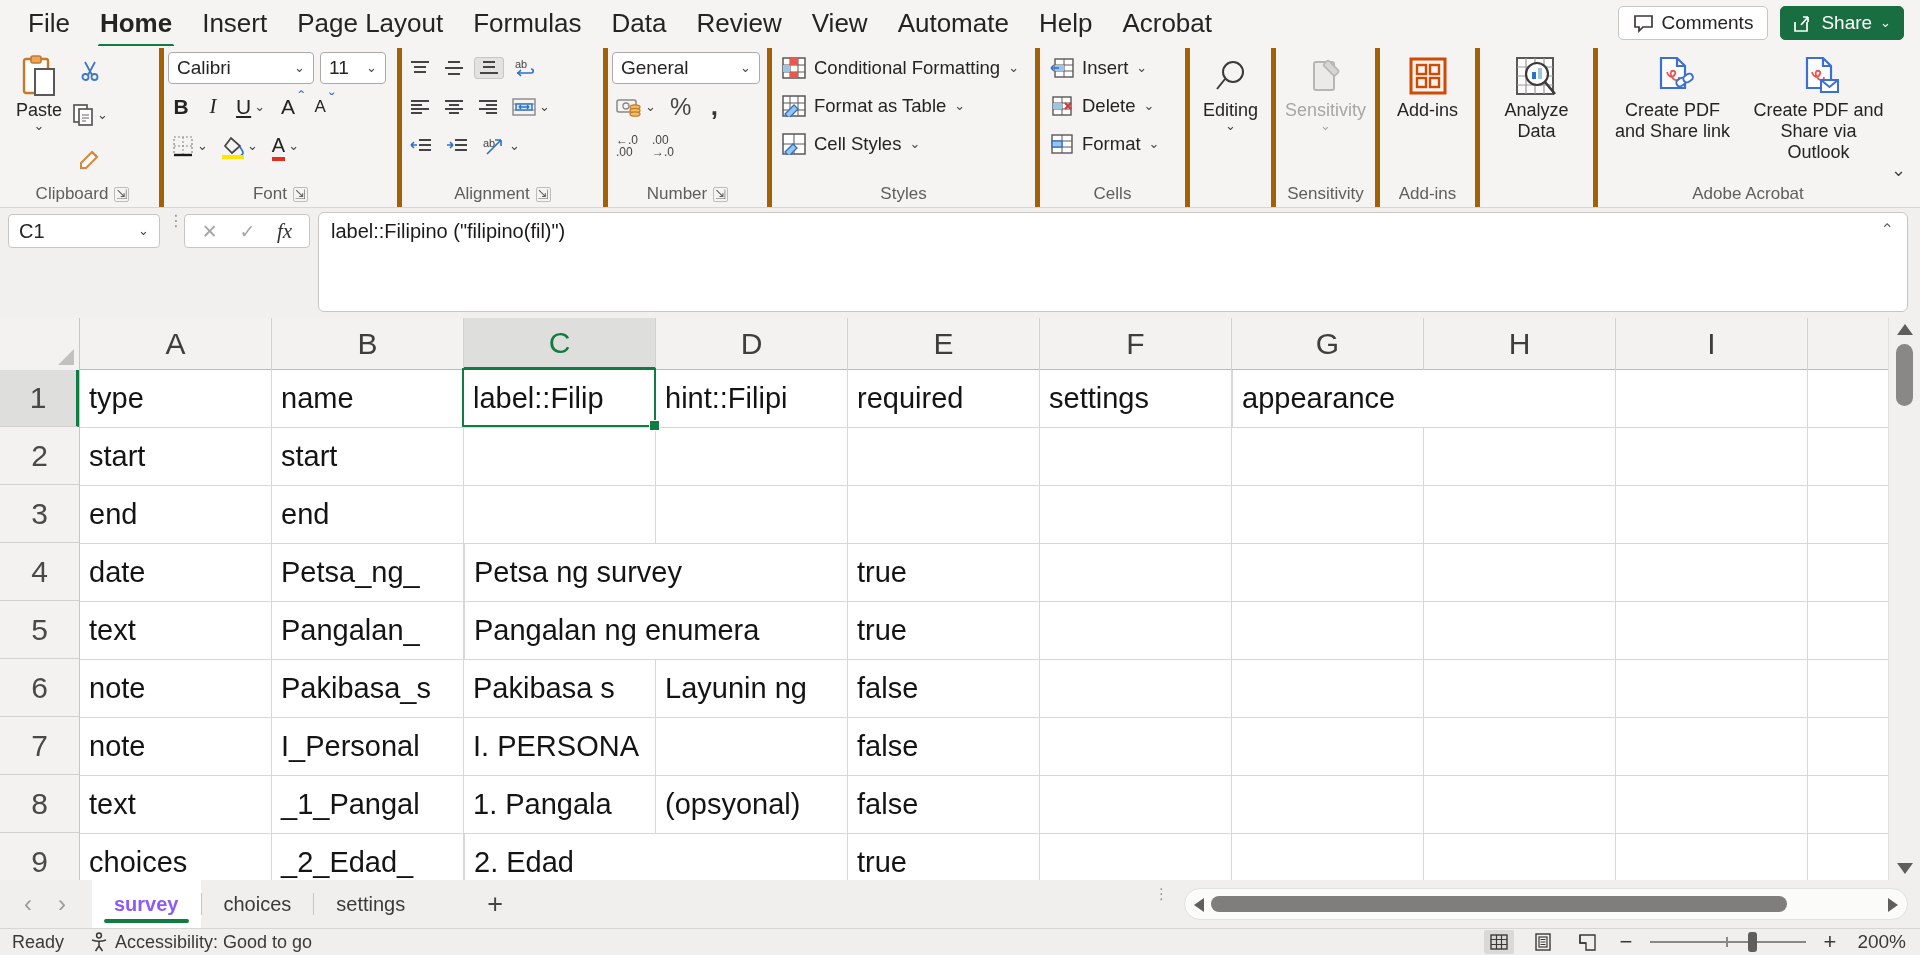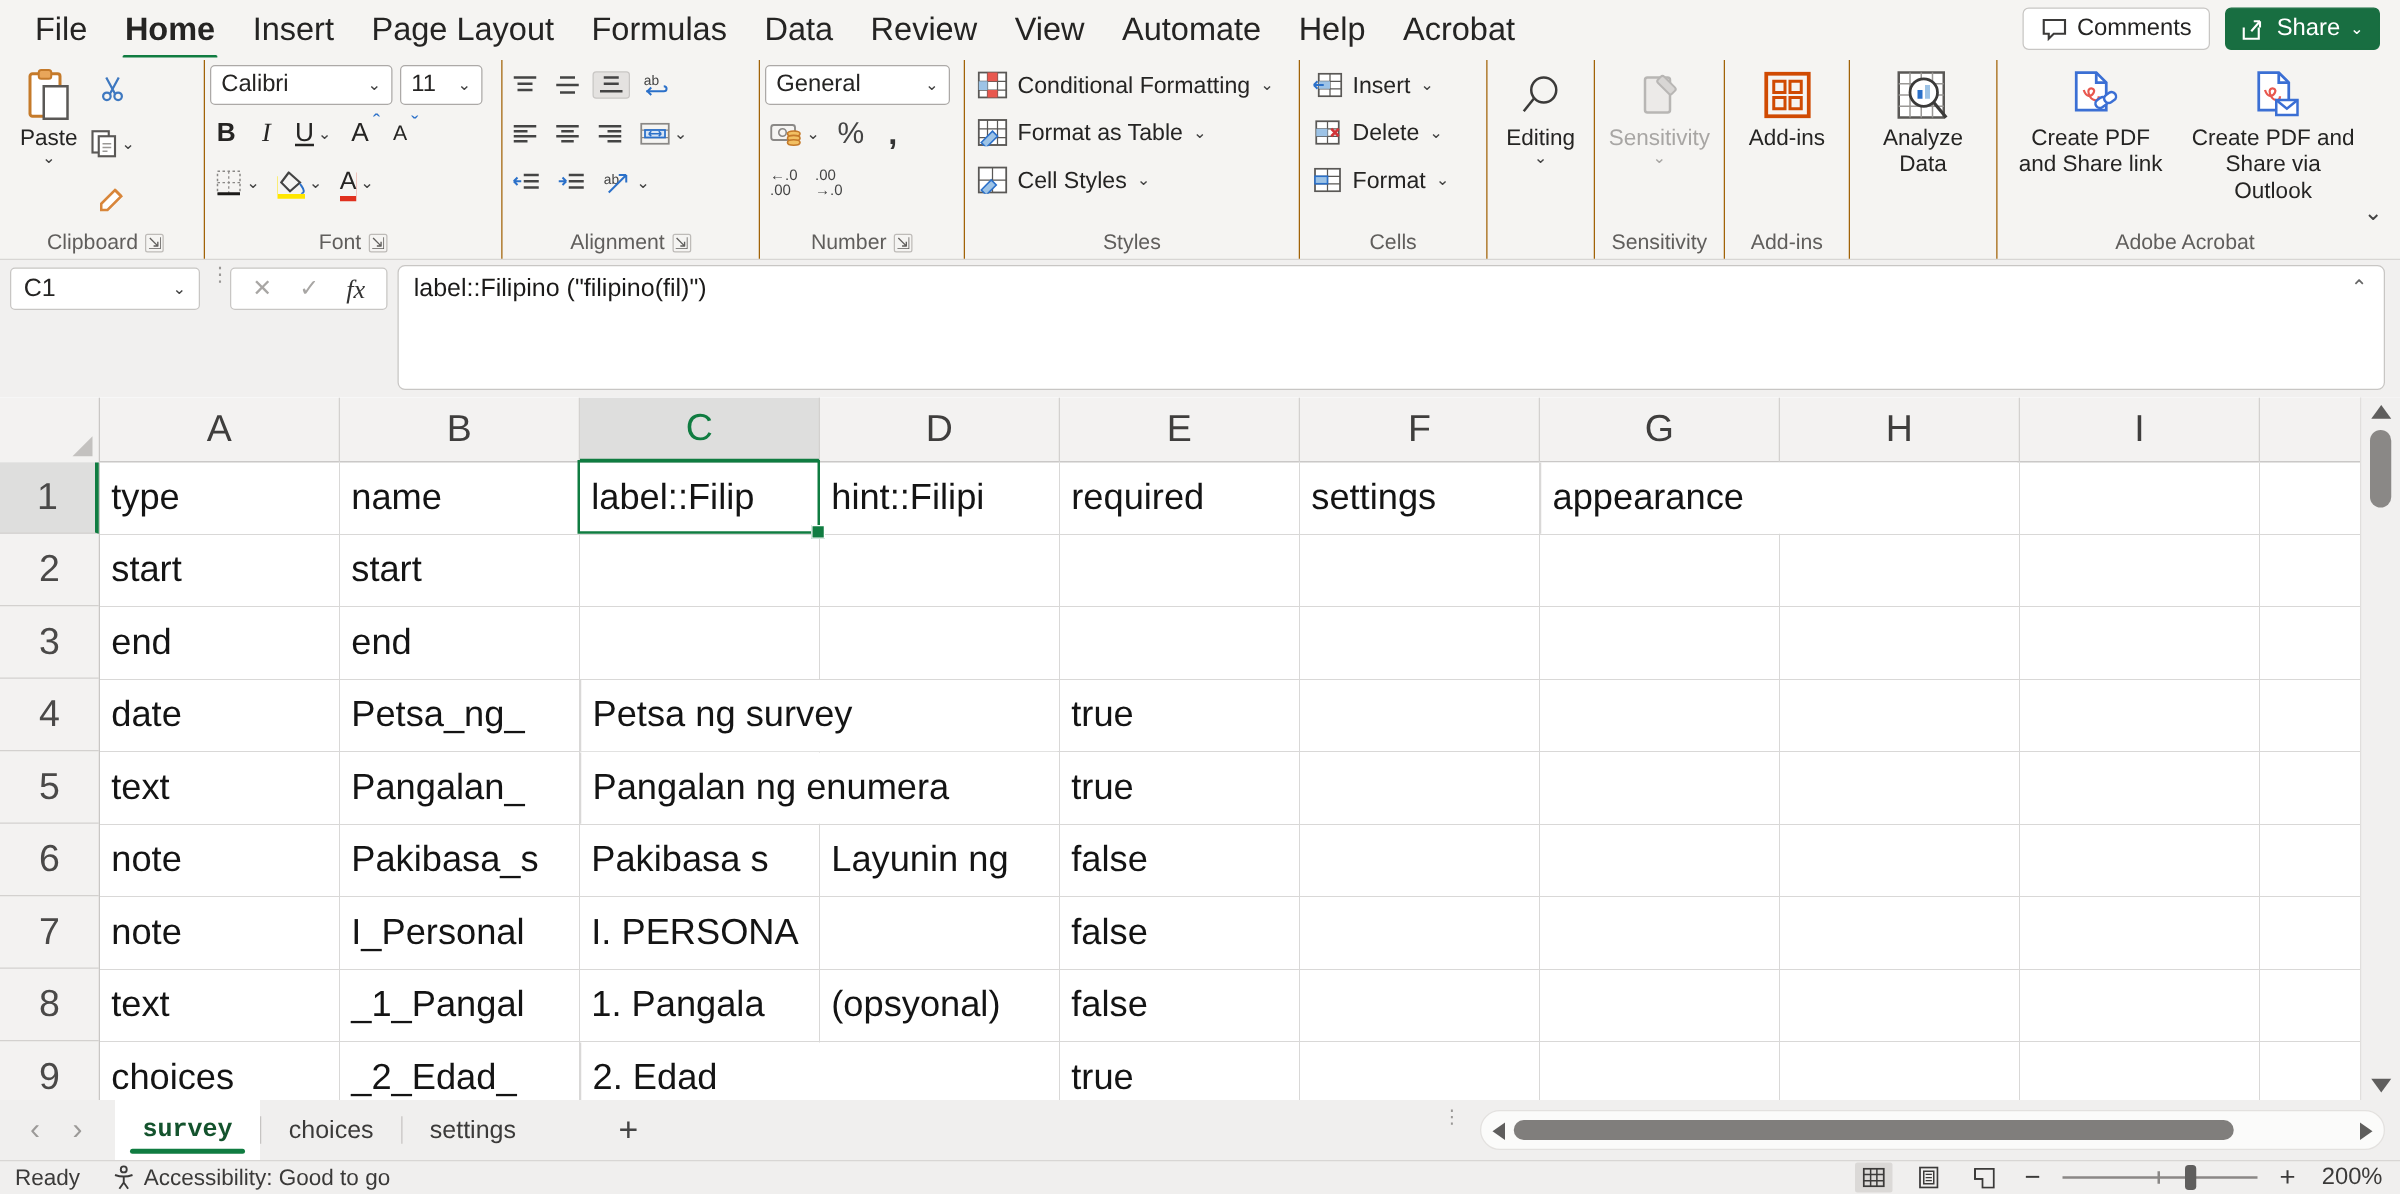--- a/index.html
+++ b/index.html
@@ -14,21 +14,21 @@
   .menu-tabs { display:flex; align-items:center; padding-left:14px; gap:2px; }
   .menu-tab { position:relative; padding:10px 14px; font-size:26px; color:#252423; cursor:default; white-space:nowrap; }
   .menu-tab.active { font-weight:700; }
   .menu-tab.active::after { content:""; position:absolute; left:12px; right:12px; bottom:2px; height:3px; background:#107C41; border-radius:2px; }
   .menubar-right { margin-left:auto; display:flex; align-items:center; gap:12px; padding-right:16px; }
   .comments-btn { display:flex; align-items:center; gap:8px; height:34px; padding:0 14px; background:#fff; border:1px solid #c8c6c4; border-radius:5px; font-size:19px; }
   .share-btn { display:flex; align-items:center; gap:8px; height:34px; padding:0 12px; background:#186e41; border:1px solid #186e41; border-radius:5px; color:#fff; font-size:19px; }
   .share-btn .chev { color:#fff; }
   
   .ribbon { position:absolute; left:0; top:46px; width:1920px; height:162px; background:#f5f4f2; border-bottom:1px solid #d8d6d4; display:flex; align-items:stretch; padding:2px 6px 0 6px; }
-  .rgroup { position:relative; display:flex; flex-direction:column; border-right:1px solid #a16207; padding:2px 4px 0 4px; }
+  .rgroup { position:relative; display:flex; flex-direction:column; border-right:5px solid #a16207; padding:2px 4px 0 4px; }
   .rgroup-content { flex:1; display:flex; align-items:stretch; }
   .rgroup-label { height:26px; display:flex; align-items:center; justify-content:center; gap:6px; font-size:17px; color:#605e5c; }
   .launcher { font-size:13px; color:#605e5c; border:1px solid #bebbb8; border-radius:2px; width:15px; height:15px; line-height:13px; text-align:center; }
   .bigbtn { display:flex; flex-direction:column; align-items:center; justify-content:flex-start; padding:4px 6px 0 6px; text-align:center; font-size:18px; line-height:21px; }
   .bigbtn .bicon { height:44px; display:flex; align-items:center; justify-content:center; margin-bottom:2px; }
   .chev { font-size:13px; color:#444; line-height:10px; }
   .dim { color:#a8a6a4 !important; }
   .col3 { display:flex; flex-direction:column; justify-content:flex-start; gap:2px; }
   .rrow { display:flex; align-items:center; gap:6px; height:37px; }
   .sbtn { display:flex; align-items:center; justify-content:center; gap:3px; padding:2px 4px; border-radius:3px; min-width:26px; }
@@ -79,21 +79,21 @@
   
   .vscroll { position:absolute; right:0; top:318px; width:32px; height:562px; background:#f1f0ef; border-left:1px solid #e1dfdd; }
   .vs-up { position:absolute; left:8px; top:6px; width:0; height:0; border-left:8px solid transparent; border-right:8px solid transparent; border-bottom:11px solid #5f5e5d; }
   .vs-thumb { position:absolute; left:7px; top:26px; width:17px; height:62px; background:#8a8886; border-radius:9px; }
   .vs-down { position:absolute; left:8px; bottom:6px; width:0; height:0; border-left:8px solid transparent; border-right:8px solid transparent; border-top:11px solid #5f5e5d; }
   
   .tabbar { position:absolute; left:0; top:880px; width:1920px; height:48px; background:#f0efee; display:flex; align-items:center; }
   .sheet-nav { display:flex; align-items:center; gap:26px; padding:0 26px 0 24px; color:#9c9a98; font-size:24px; }
   .sheet-tabs { display:flex; align-items:stretch; height:100%; }
   .sheet-tab { position:relative; display:flex; align-items:center; padding:0 22px; font-size:20px; color:#3b3a39; }
-  .sheet-tab.active { background:#fff; font-weight:700; color:#14532d;font-family:Liberation Mono, monospace; }
+  .sheet-tab.active { background:#fff; font-weight:700; color:#8b5cf6; }
   .sheet-tab.active::after { content:""; position:absolute; left:12px; right:12px; bottom:5px; height:4px; background:#107C41; border-radius:2px; }
   .tab-sep { width:1px; height:22px; background:#c6c4c2; align-self:center; }
   .add-sheet { margin-left:60px; font-size:27px; color:#444; }
   .hs-dots { position:absolute; left:1154px; top:10px; color:#9a9896; font-size:15px; line-height:8px; width:12px; text-align:center; }
   .hscroll { position:absolute; left:1184px; top:8px; width:724px; height:32px; background:#fbfbfa; border:1px solid #e3e1df; border-radius:16px; }
   .hs-left { position:absolute; left:9px; top:9px; width:0; height:0; border-top:7px solid transparent; border-bottom:7px solid transparent; border-right:10px solid #5f5e5d; }
   .hs-thumb { position:absolute; left:26px; top:7px; width:576px; height:16px; background:#807e7c; border-radius:8px; }
   .hs-right { position:absolute; right:9px; top:9px; width:0; height:0; border-top:7px solid transparent; border-bottom:7px solid transparent; border-left:10px solid #5f5e5d; }
   
   .statusbar { position:absolute; left:0; top:928px; width:1920px; height:27px; background:#f0efee; border-top:1px solid #d8d6d4; display:flex; align-items:center; font-size:18px; color:#3b3a39; }

